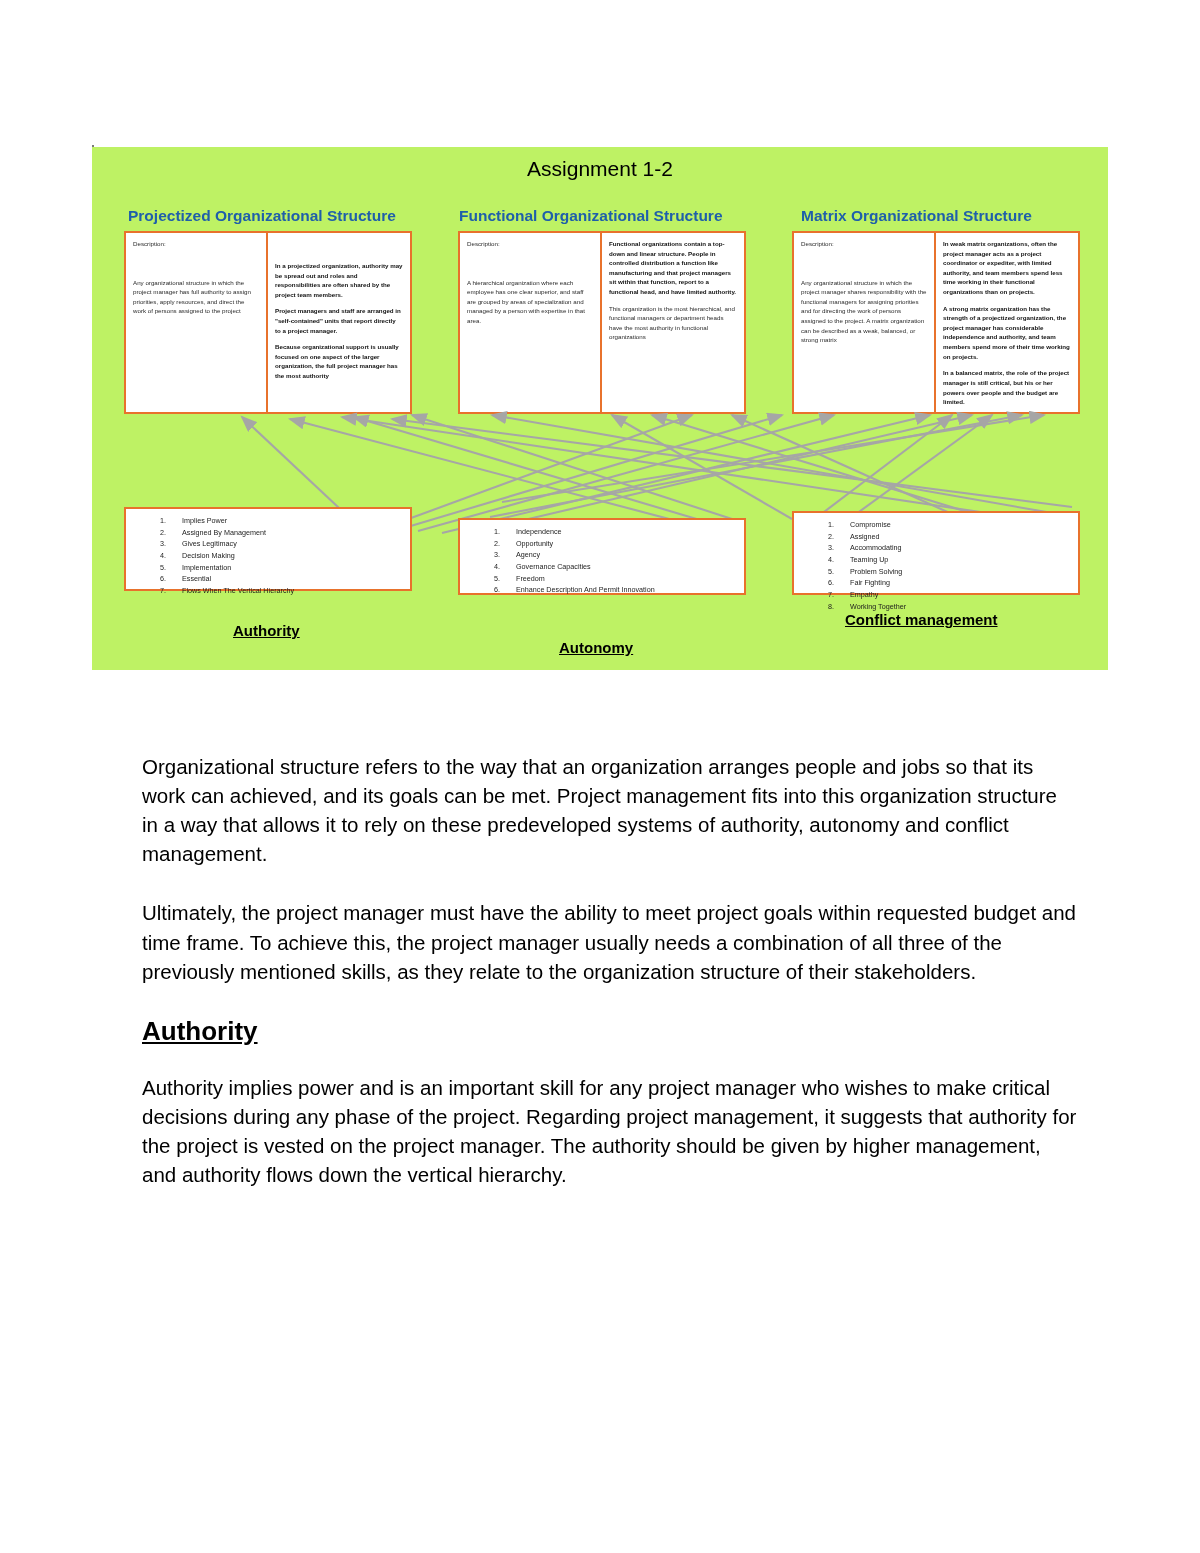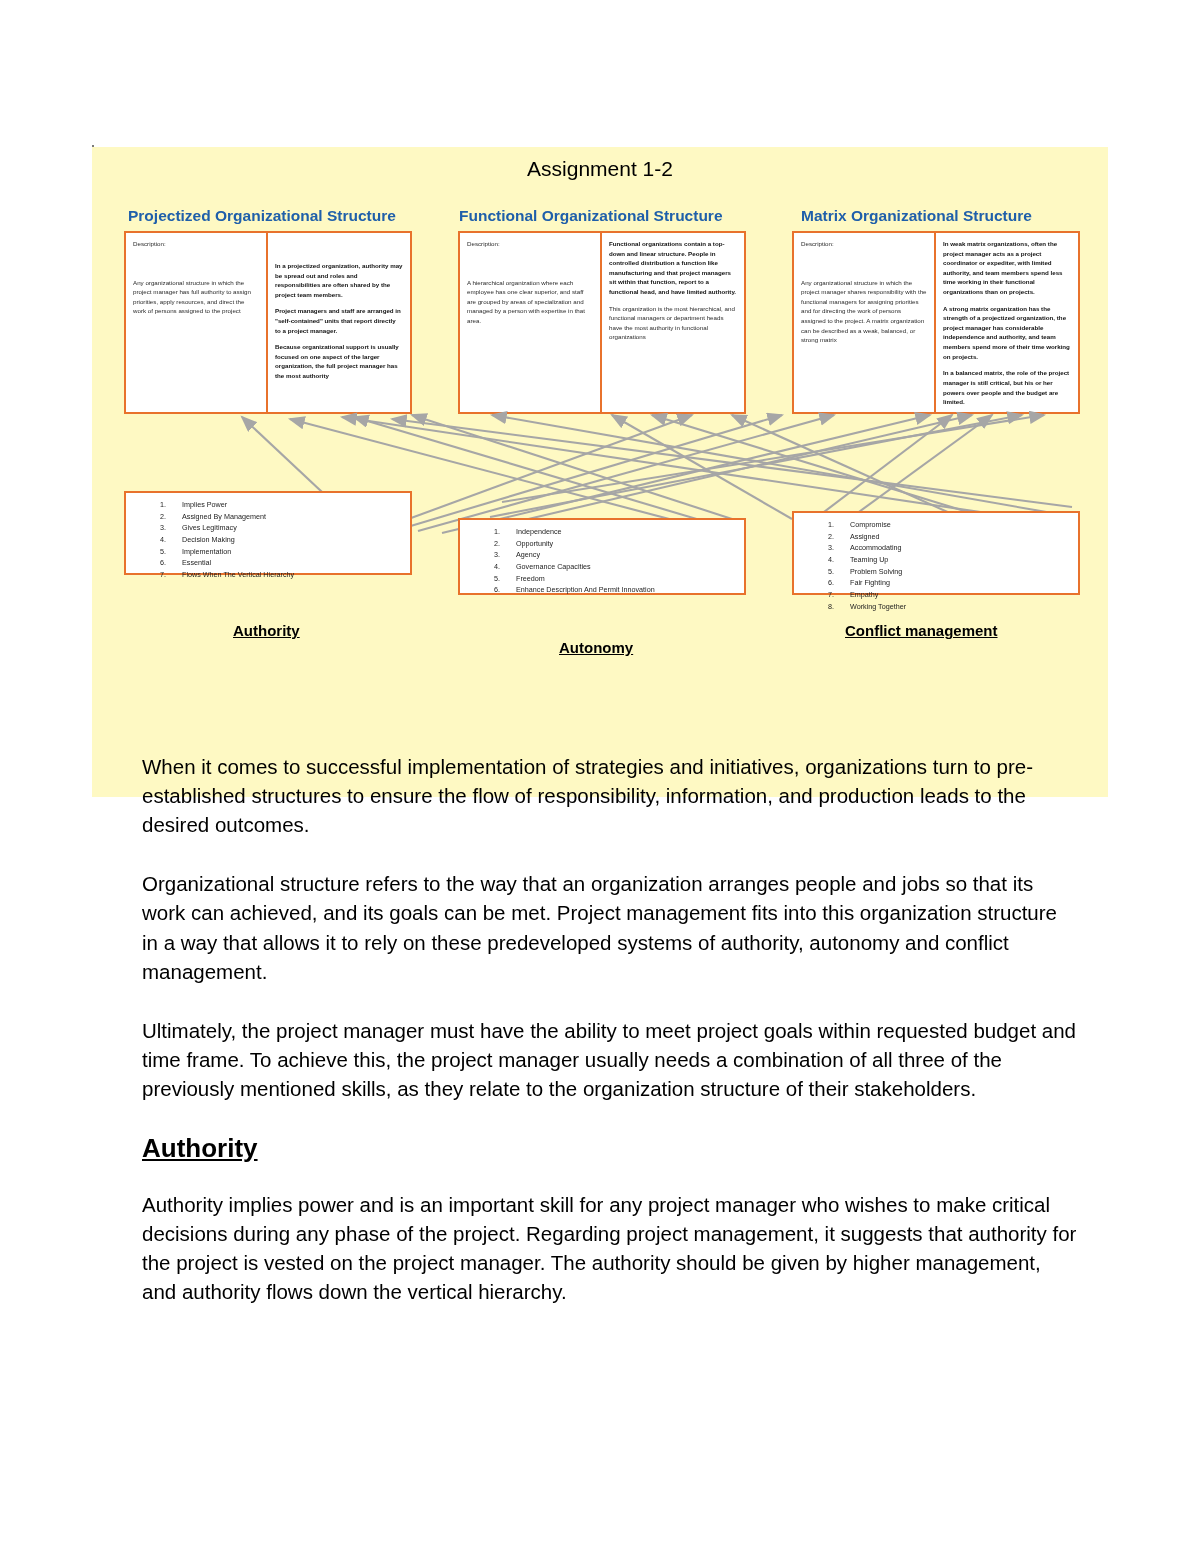--- a/index.html
+++ b/index.html
@@ -9,22 +9,22 @@
     font-family:"Liberation Sans", sans-serif;
     color:#000;
     position:relative;
     overflow:hidden;
   }
 
   
   #diagram{
     position:absolute;
     left:92px; top:147px;
-    width:1016px; height:650px;
-    background:#fef9c3;
+    width:1016px; height:523px;
+    background:#bef264;
   }
   #diagram-title{
     position:absolute;top:10px;left:0;width:100%;
     text-align:center;
     font-size:21px;
     font-family:"Liberation Sans", sans-serif;
     color:#000;
   }
 
   .col-head{
@@ -185,21 +185,21 @@
       <path d="M728,368 L860,268"></path>
       <path d="M760,370 L900,268"></path>
       <path d="M935,372 L250,270"></path>
       <path d="M960,366 L400,268"></path>
       <path d="M980,360 L300,272"></path>
       <path d="M905,374 L560,268"></path>
       <path d="M880,376 L640,268"></path>
     </g>
   </svg>
 
-  <div class="lbox" style="left:32px;top:344px;width:288px;height:84px;">
+  <div class="lbox" style="left:32px;top:360px;width:288px;height:84px;">
     <ol>
       <li>Implies Power</li>
       <li>Assigned By Management</li>
       <li>Gives Legitimacy</li>
       <li>Decision Making</li>
       <li>Implementation</li>
       <li>Essential</li>
       <li>Flows When The Vertical Hierarchy</li>
     </ol>
   </div>
@@ -223,22 +223,21 @@
       <li>Teaming Up</li>
       <li>Problem Solving</li>
       <li>Fair Fighting</li>
       <li>Empathy</li>
       <li>Working Together</li>
     </ol>
   </div>
 
   <div class="foot-label" style="left:141px;top:475px;">Authority</div>
   <div class="foot-label" style="left:467px;top:465px;margin-top:27px;">Autonomy</div>
-  <div class="foot-label" style="left:753px;top:475px;">Conflict management</div>
+  <div class="foot-label" style="left:753px;top:464px;">Conflict management</div>
 </div>
 
 <div id="body-copy">
-  <p>When it comes to successful implementation of strategies and initiatives, organizations turn to pre-established structures to ensure the flow of responsibility, information, and production leads to the desired outcomes.</p>
   <p>Organizational structure refers to the way that an organization arranges people and jobs so that its work can achieved, and its goals can be met.  Project management fits into this organization structure in a way that allows it to rely on these predeveloped systems of authority, autonomy and conflict management.</p>
   <p>Ultimately, the project manager must have the ability to meet project goals within requested budget and time frame. To achieve this, the project manager usually needs a combination of all three of the previously mentioned skills, as they relate to the organization structure of their stakeholders.</p>
   <h2>Authority</h2>
   <p>Authority implies power and is an important skill for any project manager who wishes to make critical decisions during any phase of the project.  Regarding project management, it suggests that authority for the project is vested on the project manager.  The authority should be given by higher management, and authority flows down the vertical hierarchy.</p>
 </div>
 
 </body></html>

